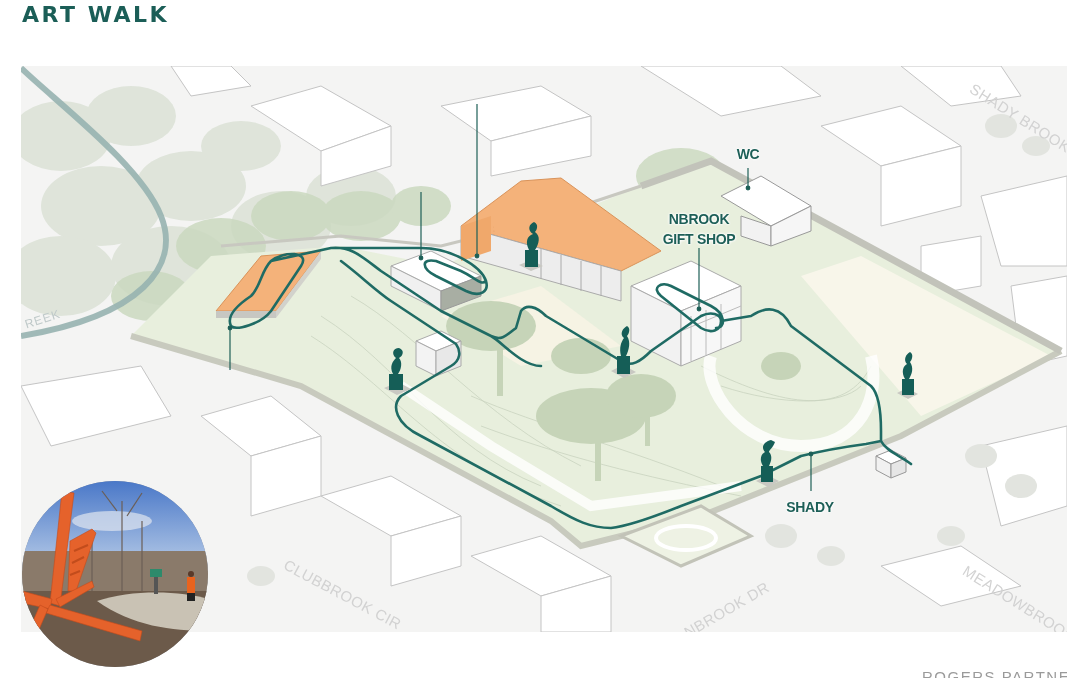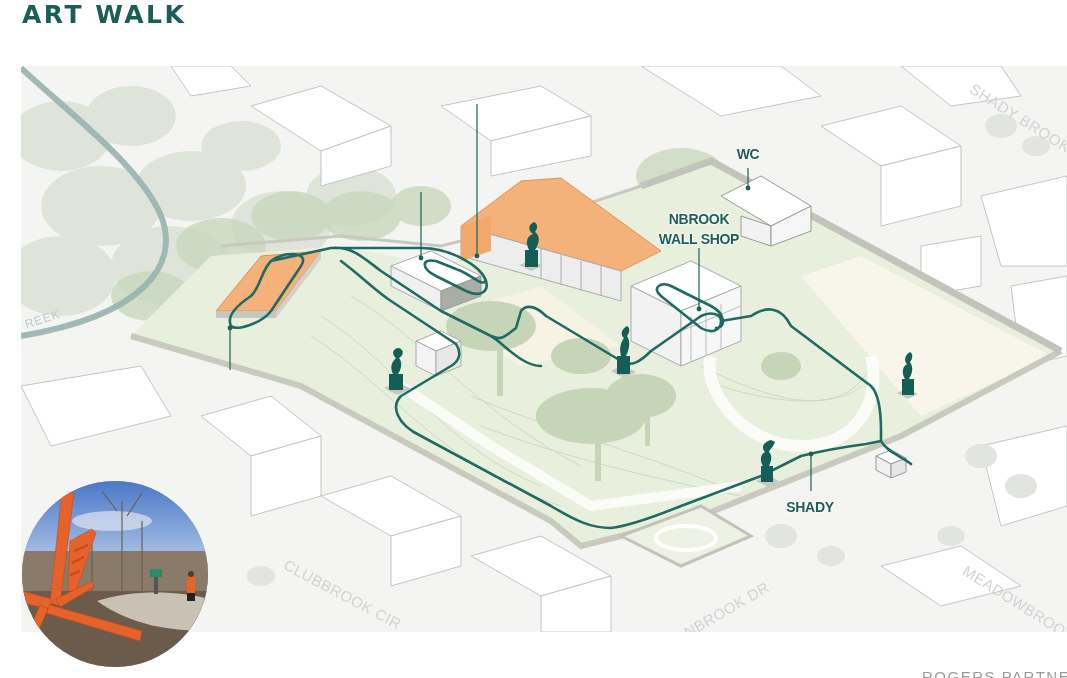--- a/index.html
+++ b/index.html
@@ -1,19 +1,19 @@
 <!DOCTYPE html>
 <html><head>
   <meta charset="utf-8">
   <style>
     html, body { margin: 0; padding: 0; background: #ffffff; }
     body { width: 1067px; height: 678px; position: relative; overflow: hidden; font-family: "Liberation Sans", sans-serif; }
     .title {
       position: absolute; left: 22px; top: 0px; margin: 0;
-      font-family: "DejaVu Sans", sans-serif; font-weight: bold; font-size: 25px;
+      font-family: "DejaVu Sans", sans-serif; font-weight: bold; font-size: 22px;
       letter-spacing: 2.5px; color: #1b5e57; line-height: 30px;
     }
     .map {
       position: absolute; left: 21px; top: 66px; width: 1046px; height: 566px;
       background: #f4f4f3; overflow: hidden;
     }
     .map svg { position: absolute; left: 0; top: 0; }
     .label {
       position: absolute; font-family: "Liberation Sans", sans-serif; font-weight: bold;
       font-size: 14px; line-height: 20px; color: #1d5f57; text-align: center; letter-spacing: -0.3px;
@@ -279,21 +279,21 @@
       <ellipse cx="810" cy="490" rx="14" ry="10"></ellipse>
       <ellipse cx="240" cy="510" rx="14" ry="10"></ellipse>
     </g>
   </svg>
 
   <div class="label" style="left:710px; top:78px; width:34px;">
     <div>WC</div>
   </div>
   <div class="label" style="left:630px; top:143px; width:96px;">
     <div>NBROOK</div>
-    <div>WALL SHOP</div>
+    <div>GIFT SHOP</div>
   </div>
   <div class="label" style="left:758px; top:431px; width:62px;">
     <div>SHADY</div>
   </div>
 
   <div class="street" style="left:268px; top:490px; transform: rotate(28deg);">CLUBBROOK CIR</div>
   <div class="street" style="left:660px; top:560px; transform: rotate(-30deg);">NBROOK DR</div>
   <div class="street" style="left:955px; top:14px; transform: rotate(32deg);">SHADY BROOK</div>
   <div class="street" style="left:948px; top:496px; transform: rotate(32deg);">MEADOWBROOK</div>
   <div class="creek-text" style="left:2px; top:252px;">REEK</div>

